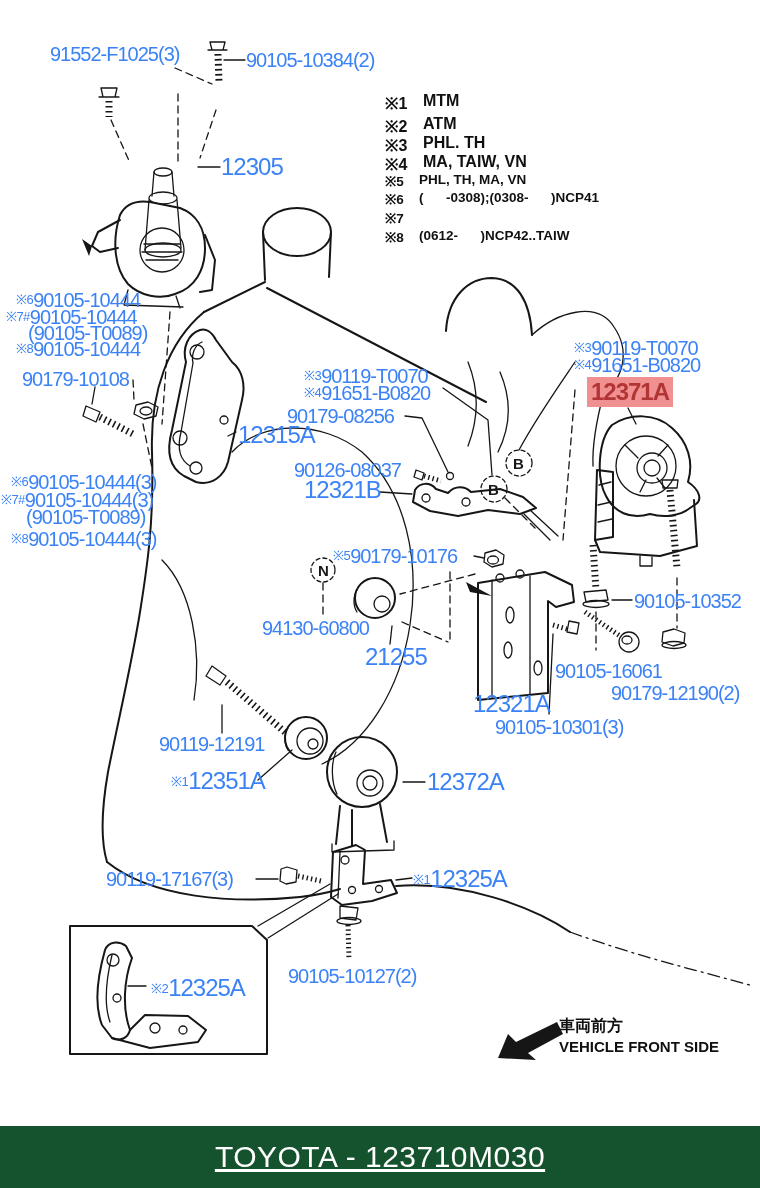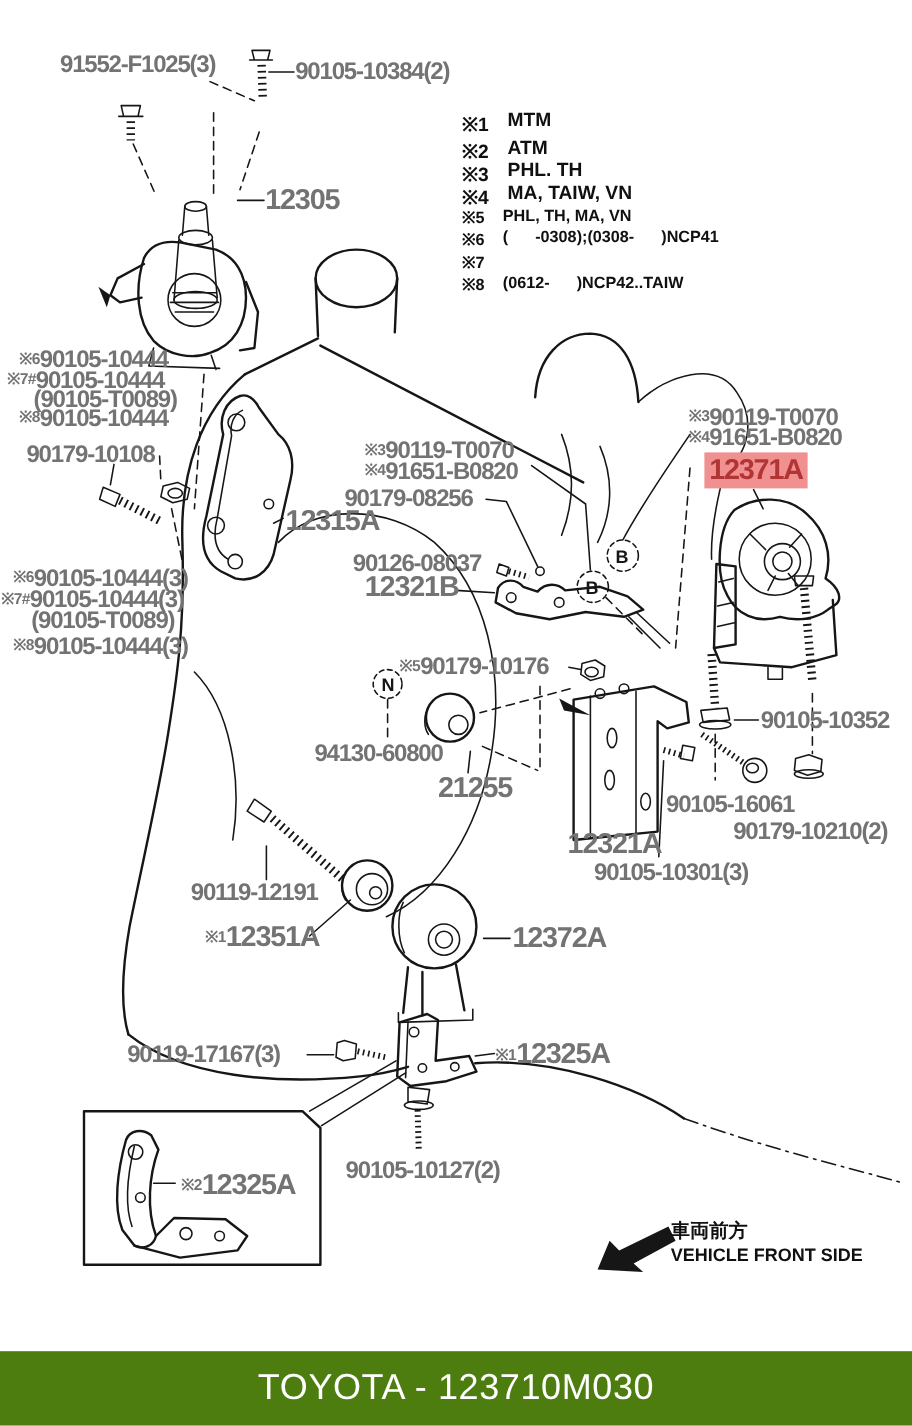--- a/index.html
+++ b/index.html
@@ -7,21 +7,21 @@
         font-family:"Liberation Sans",sans-serif;color:#101010;}
   svg.art{position:absolute;left:0;top:0;}
   .s2{stroke:#161616;stroke-width:2;fill:none;stroke-linecap:round;stroke-linejoin:round;}
   .s1{stroke:#161616;stroke-width:1.3;fill:none;stroke-linecap:round;stroke-linejoin:round;}
   .dash{stroke-dasharray:7 5;}
   .dashdot{stroke-dasharray:12 5 2 5;}
   .thr{stroke:#161616;stroke-width:7;stroke-dasharray:1.6 3.4;fill:none;}
   .thr5{stroke:#161616;stroke-width:5;stroke-dasharray:1.4 3;fill:none;}
   .blk{fill:#161616;stroke:none;}
   .ctext{font:bold 15px "Liberation Sans",sans-serif;fill:#161616;}
-  .lbl{position:absolute;font-weight:bold;white-space:pre;line-height:1;letter-spacing:-1px;color:#737373;}
+  .lbl{position:absolute;font-weight:normal;white-space:pre;line-height:1;letter-spacing:-1px;color:#3b82f6;}
   .sz-m{font-size:20px;}
   .sz-l{font-size:24px;text-align:right;}
   .lbl .pre{font-size:13px;letter-spacing:-0.5px;vertical-align:3px;}
   .lg{position:absolute;white-space:pre;font-weight:bold;display:flex;}
   .lg-big{font-size:16px;}
   .lg-sm{font-size:13.5px;}
   .lg .ref{display:inline-block;width:38px;}
   .lg-sm .ref{width:34px;}
   .hl{position:absolute;left:587px;top:377px;width:86px;height:30px;display:flex;
       align-items:center;justify-content:center;font-weight:bold;font-size:24px;letter-spacing:-1px;}
@@ -310,36 +310,36 @@
 <div class="lbl sz-m" style="left:1px;top:490px"><span class="pre">※7#</span><span>90105-10444(3)</span></div>
 <div class="lbl sz-m" style="left:26px;top:507px"><span>(90105-T0089)</span></div>
 <div class="lbl sz-m" style="left:11px;top:529px"><span class="pre">※8</span><span>90105-10444(3)</span></div>
 
 <div class="lbl sz-m" style="left:333px;top:546px"><span class="pre">※5</span><span>90179-10176</span></div>
 <div class="lbl sz-m" style="left:262px;top:618px"><span>94130-60800</span></div>
 <div class="lbl sz-l" style="left:365px;top:645px"><span>21255</span></div>
 
 <div class="lbl sz-m" style="left:634px;top:591px"><span>90105-10352</span></div>
 <div class="lbl sz-m" style="left:555px;top:661px"><span>90105-16061</span></div>
-<div class="lbl sz-m" style="left:611px;top:683px"><span>90179-10210(2)</span></div>
+<div class="lbl sz-m" style="left:611px;top:683px"><span>90179-12190(2)</span></div>
 <div class="lbl sz-l" style="left:473px;top:692px"><span>12321A</span></div>
 <div class="lbl sz-m" style="left:495px;top:717px"><span>90105-10301(3)</span></div>
 
 <div class="lbl sz-m" style="left:159px;top:734px"><span>90119-12191</span></div>
 <div class="lbl sz-l" style="left:171px;top:769px"><span class="pre">※1</span><span>12351A</span></div>
 <div class="lbl sz-l" style="left:427px;top:770px"><span>12372A</span></div>
 
 <div class="lbl sz-m" style="left:106px;top:869px"><span>90119-17167(3)</span></div>
 <div class="lbl sz-l" style="left:413px;top:867px"><span class="pre">※1</span><span>12325A</span></div>
 <div class="lbl sz-l" style="left:151px;top:976px"><span class="pre">※2</span><span>12325A</span></div>
 <div class="lbl sz-m" style="left:288px;top:966px"><span>90105-10127(2)</span></div>
 
 <div class="front" style="left:559px;top:1016px;font-size:16px">車両前方</div>
 <div class="front" style="left:559px;top:1038px;font-size:15px">VEHICLE FRONT SIDE</div>
 
 <div class="code" style="left:7px;top:1095px;font-size:14px">112708 A</div>
 <div class="code" style="left:672px;top:1097px;font-size:19px">112708J</div>
 
-<div class="banner" style="background: #4d7c0f;">
+<div class="banner" style="background: #14532d; text-decoration: underline;">
   <span>TOYOTA - 123710M030</span>
 </div>
 
 </div>
 
 </body></html>

